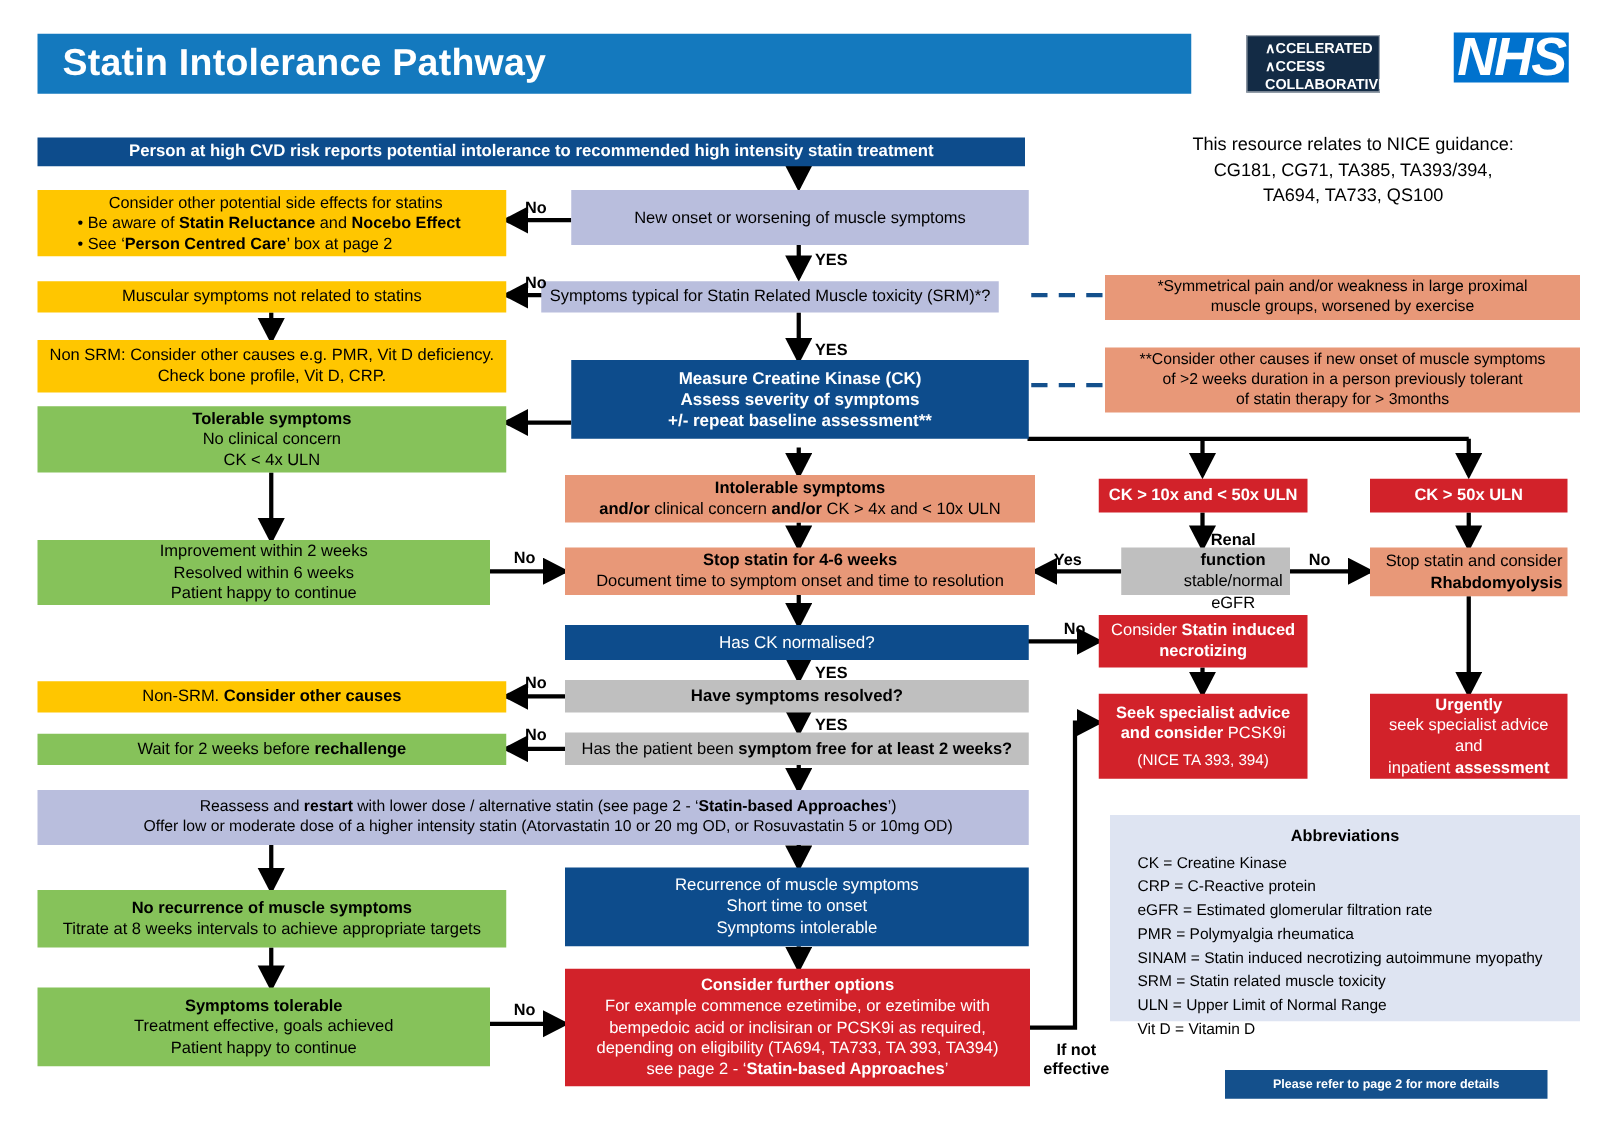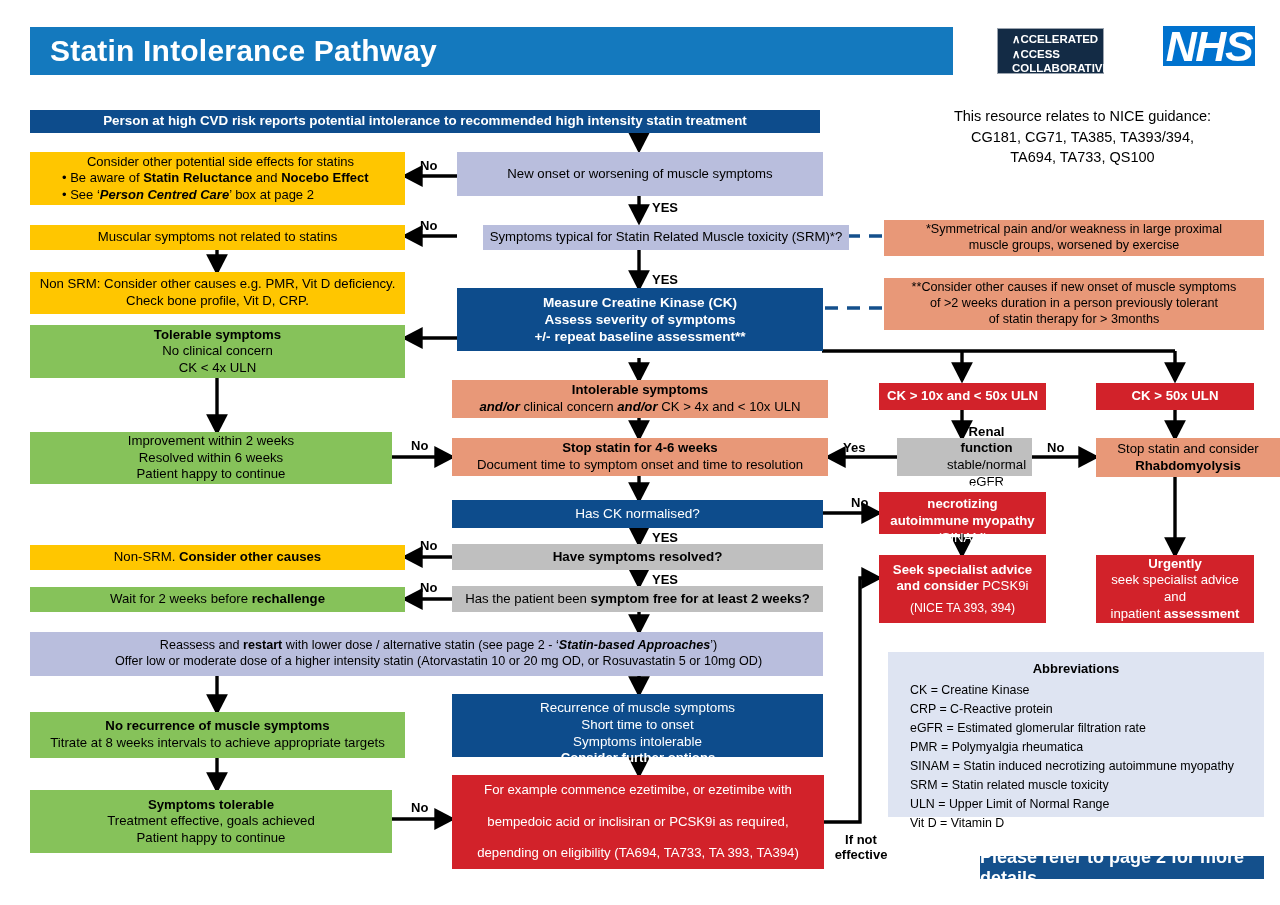--- a/index.html
+++ b/index.html
@@ -26,21 +26,21 @@
   .node .ln { width: 100%; }
   .c-navy       { background: #0d4c8c; color: #ffffff; }
   .c-lavender   { background: #b9bedd; color: #000000; }
   .c-yellow     { background: #ffc600; color: #000000; }
   .c-green      { background: #86c25a; color: #000000; }
   .c-salmon     { background: #e89878; color: #000000; }
   .c-red        { background: #d2222a; color: #ffffff; }
   .c-grey       { background: #bfbfbf; color: #000000; }
 
   .b { font-weight: bold; }
-  .bi { font-weight: bold; font-style: italic; }
+  .bi { font-weight: bold; }
 
   
   #title-bar {
     position: absolute; left: 30px; top: 27px; width: 923px; height: 48px;
     background: #1479be; color: #ffffff;
     display: flex; align-items: center;
     padding-left: 20px;
     font-size: 30px; font-weight: bold; letter-spacing: .2px;
   }
   #aac-logo {
@@ -68,24 +68,24 @@
   #abbrev {
     position: absolute; left: 888px; top: 652px; width: 376px; height: 165px;
     background: #dee4f2;
     padding: 7px 0 0 0;
     font-size: 12.4px; line-height: 1.53;
   }
   #abbrev .hd { text-align: center; font-weight: bold; font-size: 13px; margin-bottom: 2px; }
   #abbrev ul { list-style: none; padding-left: 22px; }
 
   #footer-note {
-    position: absolute; left: 980px; top: 856px; width: 284px; height: 23px;
+    position: absolute; left: 980px; top: 856px; width: 258px; height: 23px;
     background: #14508c; color: #ffffff;
     display: flex; align-items: center; justify-content: center;
-    font-size: 18px; font-weight: bold;
+    font-size: 10px; font-weight: bold;
   }
 
   .edge-label {
     position: absolute; font-size: 13px; font-weight: bold; color: #000;
     white-space: nowrap;
   }
   svg#wires { position: absolute; left: 0; top: 0; width: 1280px; height: 905px; pointer-events: none; }
 </style>
 </head>
 <body>
@@ -201,21 +201,21 @@
   </div>
 
   <div class="node c-lavender" style="left:457px; top:152px; width:366px; height:44px; font-size:13.2px;">
     <div class="ln">New onset or worsening of muscle symptoms</div>
   </div>
 
   <div class="node c-yellow" style="left:30px; top:225px; width:375px; height:25px; font-size:13.2px;">
     <div class="ln">Muscular symptoms not related to statins</div>
   </div>
 
-  <div class="node c-lavender" style="left:483px; top:225px; width:366px; height:25px; font-size:13.2px;">
+  <div class="node c-lavender" style="left:433px; top:225px; width:366px; height:25px; font-size:13.2px;">
     <div class="ln">Symptoms typical for Statin Related Muscle toxicity (SRM)*?</div>
   </div>
 
   <div class="node c-yellow" style="left:30px; top:272px; width:375px; height:42px; font-size:13.2px;">
     <div class="ln">Non SRM: Consider other causes e.g. PMR, Vit D deficiency.</div>
     <div class="ln">Check bone profile, Vit D, CRP.</div>
   </div>
 
   <div class="node c-salmon" style="left:884px; top:220px; width:380px; height:36px; font-size:12.6px;">
     <div class="ln">*Symmetrical pain and/or weakness in large proximal</div>
@@ -262,32 +262,31 @@
   <div class="node c-salmon" style="left:452px; top:438px; width:376px; height:38px; font-size:13.2px;">
     <div class="ln b">Stop statin for 4-6 weeks</div>
     <div class="ln">Document time to symptom onset and time to resolution</div>
   </div>
 
   <div class="node c-grey" style="left:897px; top:438px; width:135px; height:38px; font-size:13.2px;padding-left:48px;">
     <div class="ln b">Renal function</div>
     <div class="ln">stable/normal eGFR</div>
   </div>
 
-  <div class="node c-salmon" style="left:1096px; top:438px; width:184px; height:39px; font-size:13.2px;">
+  <div class="node c-salmon" style="left:1096px; top:438px; width:158px; height:39px; font-size:13.2px;text-align:right;">
     <div class="ln">Stop statin and consider</div>
     <div class="ln b">Rhabdomyolysis</div>
   </div>
 
   <div class="node c-navy" style="left:452px; top:500px; width:371px; height:28px; font-size:13.6px;">
     <div class="ln">Has CK normalised?</div>
   </div>
 
   <div class="node c-red" style="left:879px; top:492px; width:167px; height:42px; font-size:13.2px;">
     <div class="ln"><span>Consider </span><span class="b">Statin induced necrotizing</span></div>
-    <div class="ln"><span class="b">autoimmune myopathy</span><span> (SINAM)</span></div>
   </div>
 
   <div class="node c-yellow" style="left:30px; top:545px; width:375px; height:25px; font-size:13.2px;">
     <div class="ln"><span>Non-SRM. </span><span class="b">Consider other causes</span></div>
   </div>
 
   <div class="node c-grey b" style="left:452px; top:544px; width:371px; height:26px; font-size:13.4px;">
     <div class="ln">Have symptoms resolved?</div>
   </div>
 
@@ -326,21 +325,21 @@
     <div class="ln">Short time to onset</div>
     <div class="ln">Symptoms intolerable</div>
   </div>
 
   <div class="node c-green" style="left:30px; top:790px; width:362px; height:63px; font-size:13.2px;">
     <div class="ln b">Symptoms tolerable</div>
     <div class="ln">Treatment effective, goals achieved</div>
     <div class="ln">Patient happy to continue</div>
   </div>
 
-  <div class="node c-red" style="left:452px; top:775px; width:372px; height:94px; font-size:13.2px;gap:15px;">
+  <div class="node c-red" style="left:452px; top:775px; width:372px; height:94px; font-size:13.2px;">
     <div class="ln b">Consider further options</div>
     <div class="ln">For example commence ezetimibe, or ezetimibe with</div>
     <div class="ln">bempedoic acid or inclisiran or PCSK9i as required,</div>
     <div class="ln">depending on eligibility (TA694, TA733, TA 393, TA394)</div>
     <div class="ln"><span>see page 2 - ‘</span><span class="bi">Statin-based Approaches</span><span>’</span></div>
   </div>
 
   <div class="edge-label" style="left:420px; top:158px;">No</div>
   <div class="edge-label" style="left:652px; top:200px;">YES</div>
   <div class="edge-label" style="left:420px; top:218px;">No</div>

